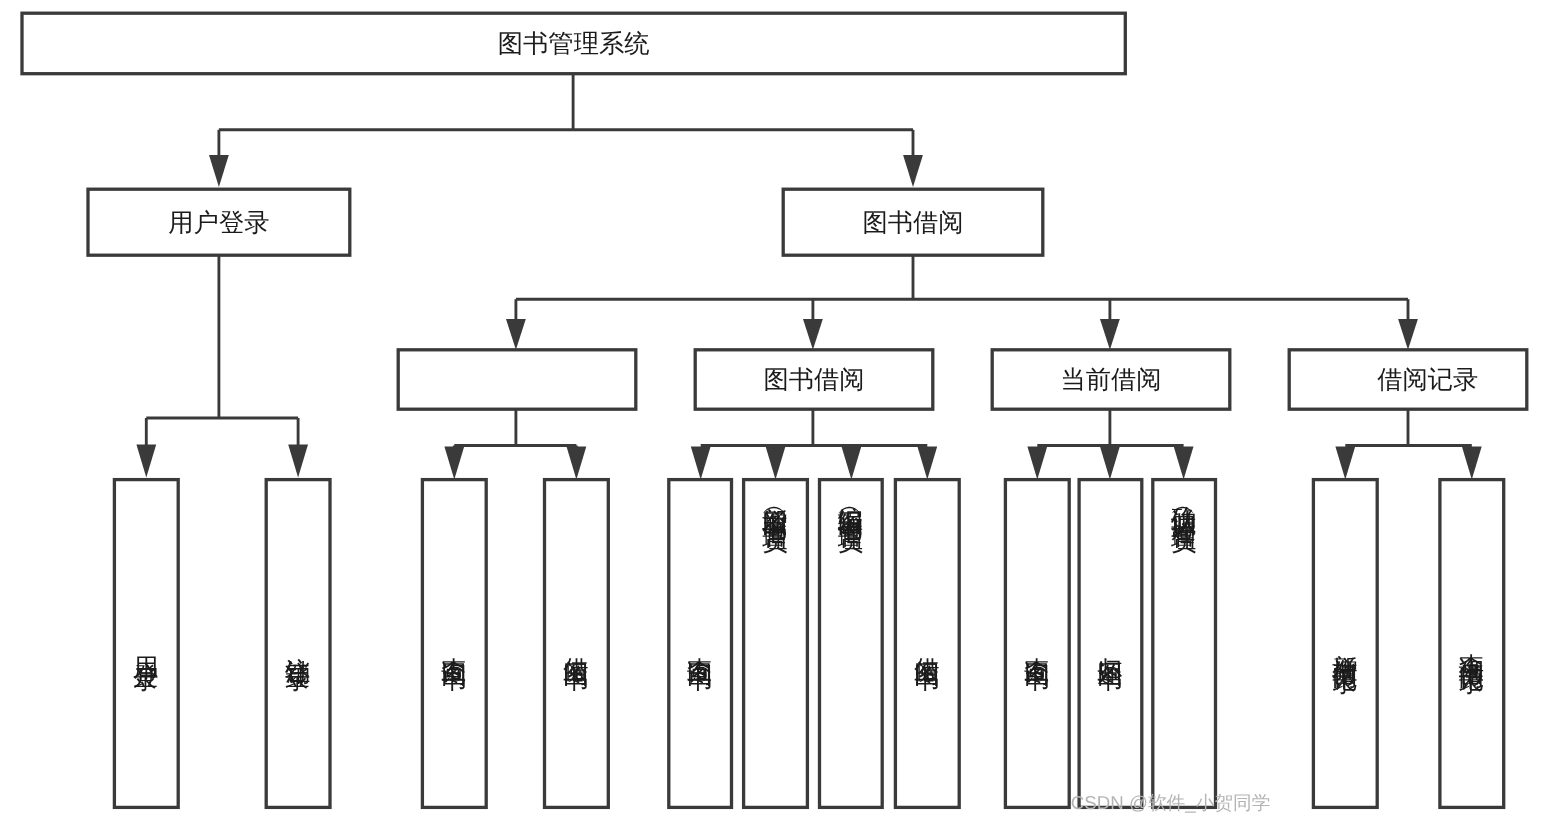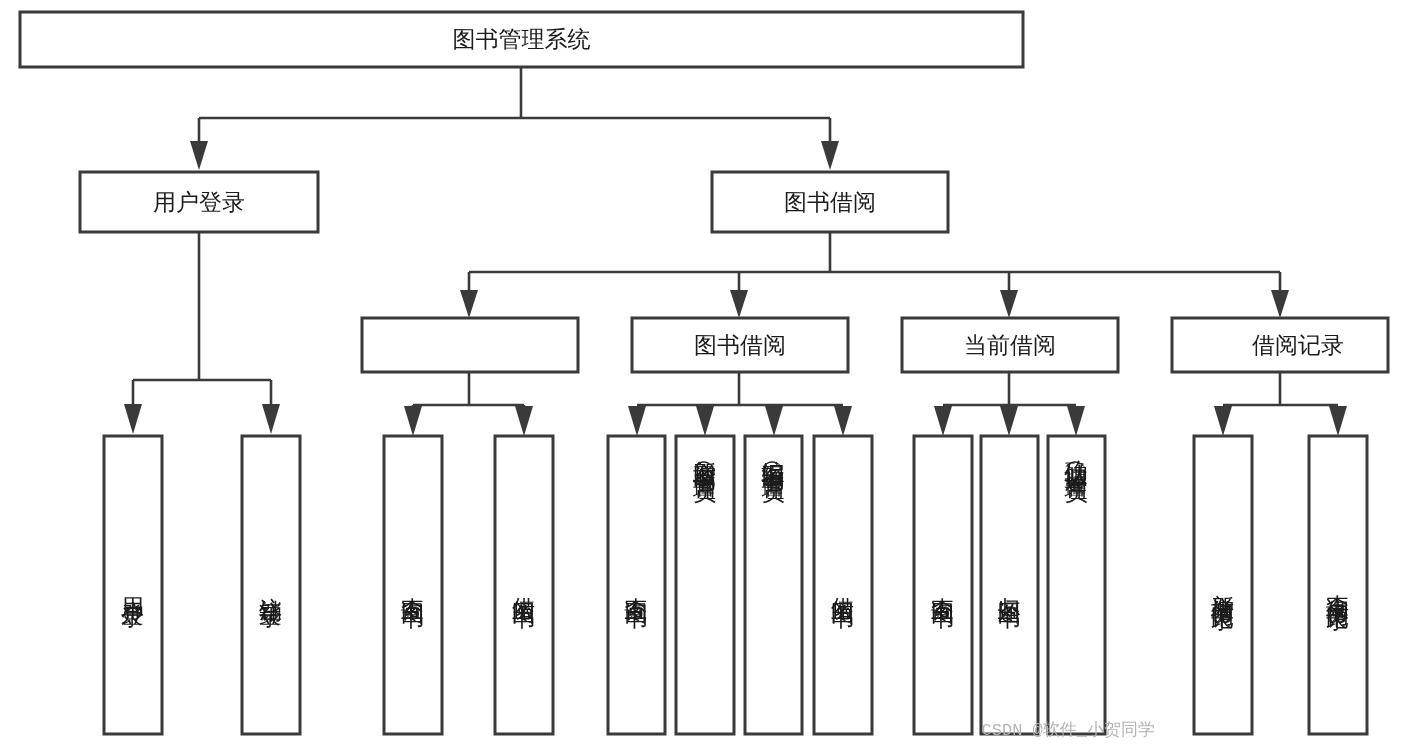--- a/index.html
+++ b/index.html
@@ -70,21 +70,21 @@
   .box-text {
     font-family: "Liberation Sans", "DejaVu Sans", sans-serif;
     font-size: 23px;
     color: #1b1b1b;
     white-space: nowrap;
   }
   #watermark {
     position: absolute;
     right: 8px;
     bottom: 6px;
-    font-family: Liberation Mono, monospace;
+    font-family: Liberation Sans, sans-serif;
     font-size: 17px;
     color: #b4b4b4;
     white-space: nowrap;
     pointer-events: none;
     margin-left: 45px;
   }
 </style>
 </head>
 <body>
 

